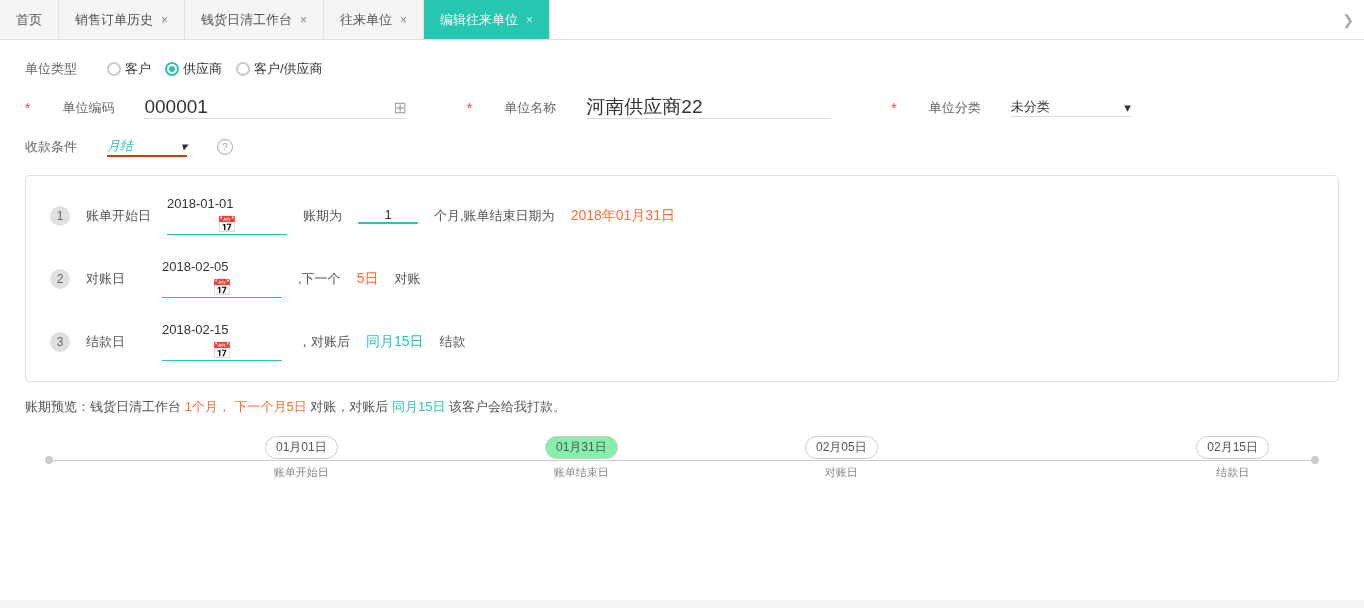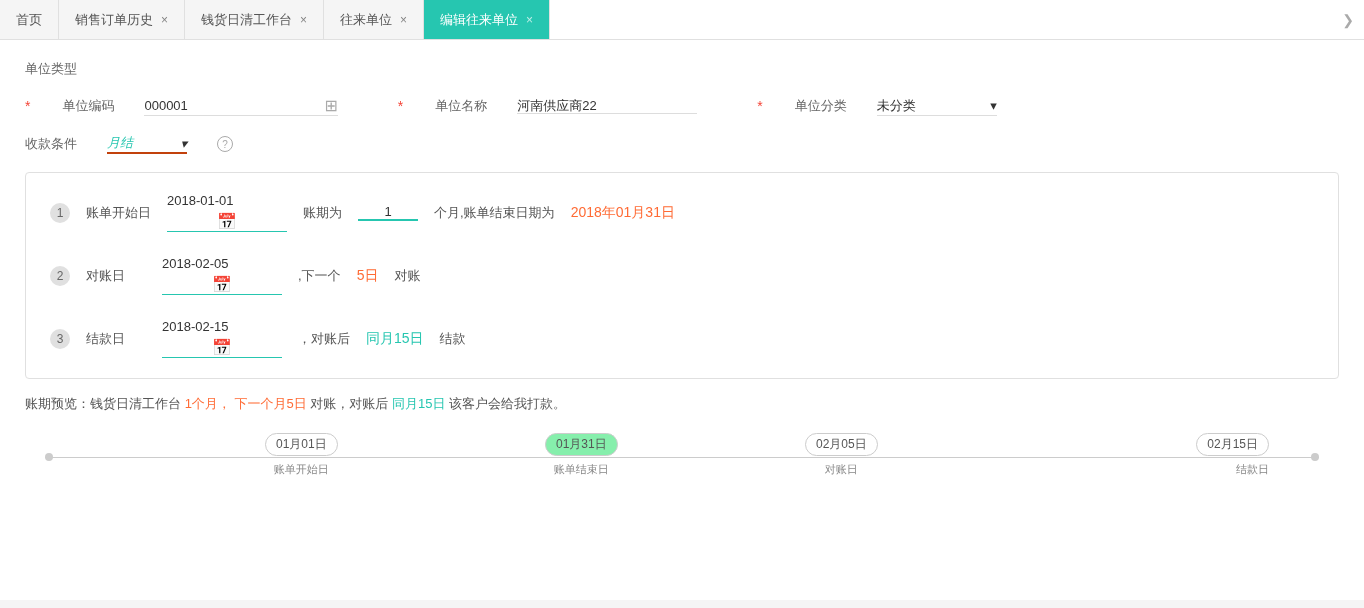--- a/index.html
+++ b/index.html
@@ -100,21 +100,21 @@
     }
     .input-wrapper {
       display: flex;
       align-items: center;
       border-bottom: 1px solid #ddd;
       gap: 4px;
     }
     .input-wrapper input {
       border: none;
       outline: none;
-      font-size: 13px;
+      font-size: 19px;
       color: #333;
       background: transparent;
       min-width: 100px;
     }
     .calendar-icon {
       color: #aaa;
       font-size: 16px;
       cursor: pointer;
     }
     .select-wrapper {
@@ -252,20 +252,34 @@
     <span>编辑往来单位</span>
     <span class="close-icon">×</span>
   </div>
   <div class="tab-expand">❯</div>
 </div>
 
 <div class="content">
 
   <div class="form-row">
     <span class="form-label">单位类型</span>
+    <div class="radio-group">
+      <label class="radio-item">
+        <span class="radio-circle"></span>
+        <span>客户</span>
+      </label>
+      <label class="radio-item">
+        <span class="radio-circle checked"></span>
+        <span>供应商</span>
+      </label>
+      <label class="radio-item">
+        <span class="radio-circle"></span>
+        <span>客户/供应商</span>
+      </label>
+    </div>
   </div>
 
   <div class="form-row">
     <span class="required-star">*</span>
     <span class="form-label">单位编码</span>
     <div class="input-wrapper">
       <input type="text" value="000001" style="">
       <span class="calendar-icon">⊞</span>
     </div>
 
@@ -355,20 +369,20 @@
         <div style="font-size:11px; color:#888; margin-top:6px; white-space:nowrap;">账单开始日</div>
       </div>
       <div style="position:absolute; left:calc(20px + 500px); top:0; display:flex;flex-direction:column;align-items:center;z-index:2;">
         <div style="border:1px solid #ccc; border-radius:12px; padding:2px 10px; font-size:12px; color:#555; background:#86efac; white-space:nowrap;">01月31日</div>
         <div style="font-size:11px; color:#888; margin-top:6px; white-space:nowrap;">账单结束日</div>
       </div>
       <div style="position:absolute; left:calc(20px + 760px); top:0; display:flex;flex-direction:column;align-items:center;z-index:2;">
         <div style="border:1px solid #ccc; border-radius:12px; padding:2px 10px; font-size:12px; color:#555; background:#fff; white-space:nowrap;">02月05日</div>
         <div style="font-size:11px; color:#888; margin-top:6px; white-space:nowrap;">对账日</div>
       </div>
-      <div style="position:absolute; right:calc(20px + 50px); top:0; display:flex;flex-direction:column;align-items:flex-end;z-index:2;">
+      <div style="position:absolute; right:calc(20px + 50px); top:0; display:flex;flex-direction:column;align-items:center;z-index:2;">
         <div style="border:1px solid #ccc; border-radius:12px; padding:2px 10px; font-size:12px; color:#555; background:#fff; white-space:nowrap;">02月15日</div>
         <div style="font-size:11px; color:#888; margin-top:6px; white-space:nowrap;">结款日</div>
       </div>
     </div>
   </div>
 
 </div>
 
 </body></html>

